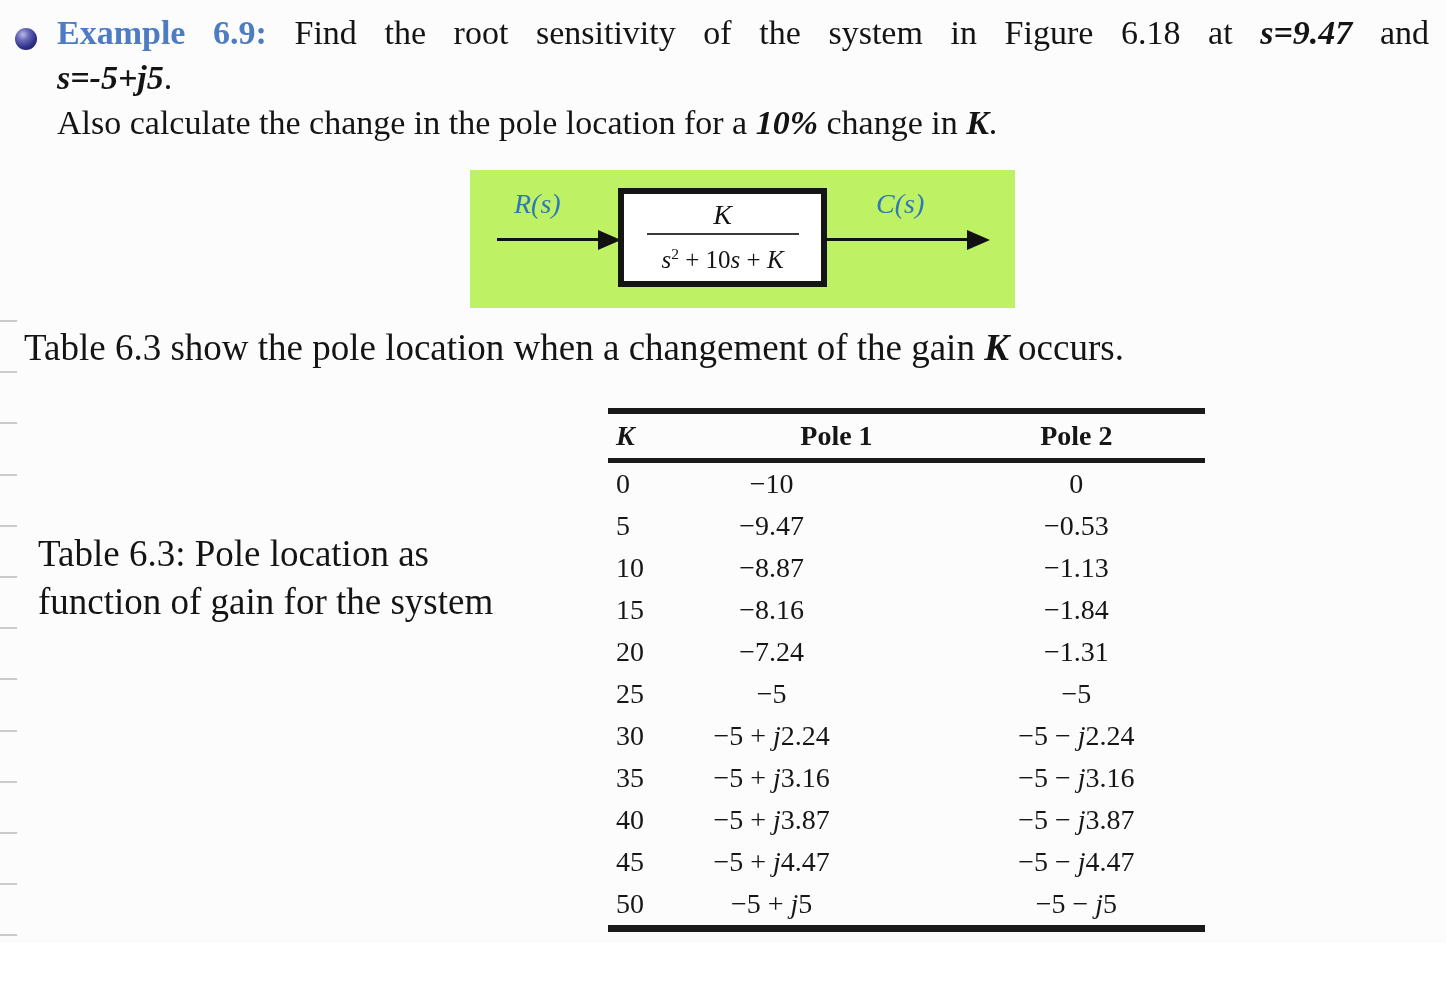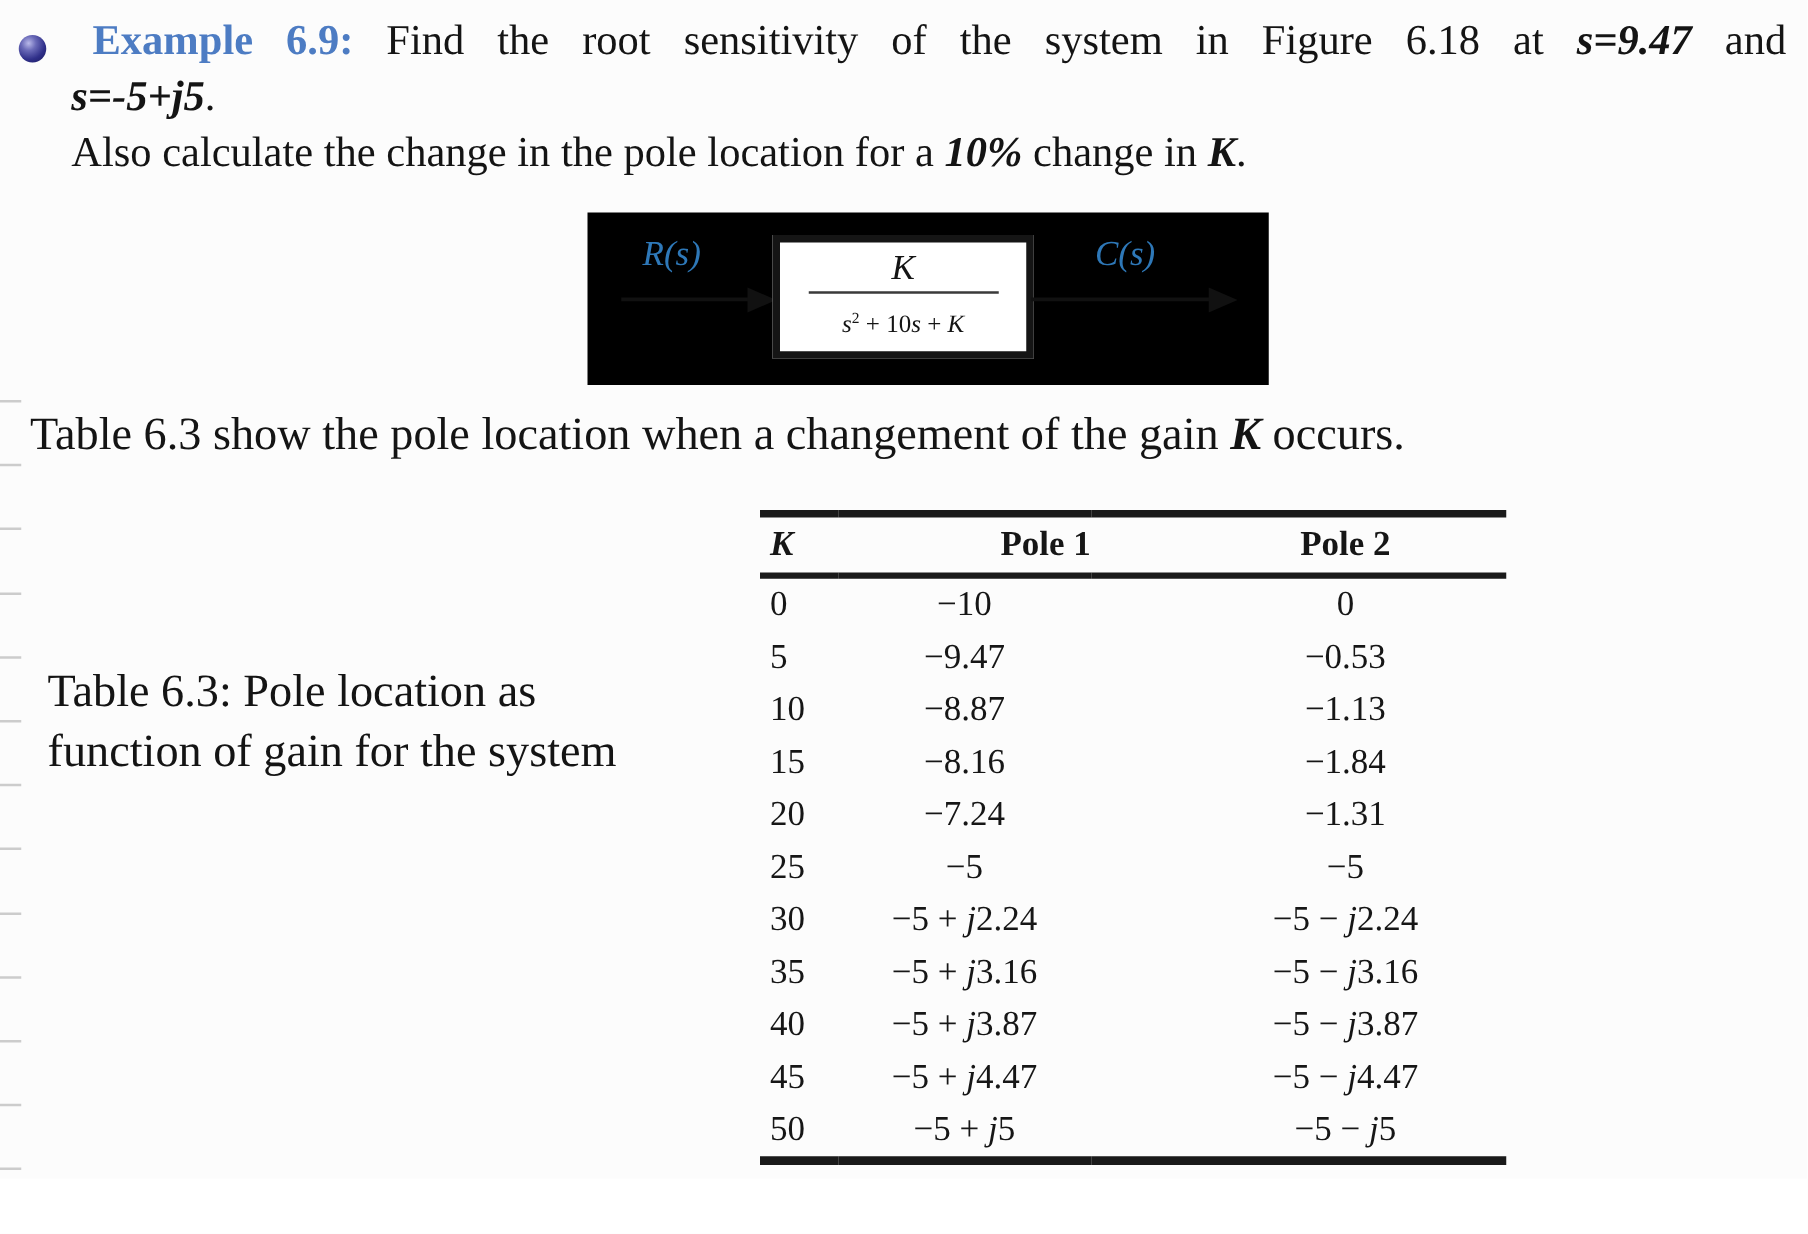--- a/index.html
+++ b/index.html
@@ -23,41 +23,41 @@
     position:absolute;left:15px;top:28px;width:22px;height:22px;border-radius:50%;
     background:radial-gradient(circle at 36% 30%, #b9b9e9 0%, #6a6ab8 28%, #30308a 62%, #16165a 100%);
   }
   
   .para{position:absolute;left:57px;top:10px;width:1372px;font-size:34px;line-height:45px;color:var(--ink);}
   .para .line1{text-align:justify;text-align-last:justify;}
   .seg-normal{}
   .seg-bold{font-weight:bold;font-style:italic;}
   .seg-italic{font-style:italic;}
   .seg-bold-italic{font-weight:bold;font-style:italic;}
-  .seg-heading{font-weight:bold;color:var(--blue);margin-left:17px;}
+  .seg-heading{font-weight:bold;color:var(--blue);}
   .seg-sup sup{font-size:0.62em;}
   
-  .diagram{position:absolute;left:470px;top:170px;width:545px;height:138px;background:#000000;}
+  .diagram{position:absolute;left:470px;top:170px;width:545px;height:138px;background:#bef264;}
   .d-line{position:absolute;background:#111;height:3px;}
   .d-line.in{left:27px;top:68px;width:104px;}
   .d-line.out{left:355px;top:68px;width:143px;}
   .d-arrow{position:absolute;width:0;height:0;border-top:10px solid transparent;border-bottom:10px solid transparent;border-left:23px solid #111;}
   .d-arrow.in{left:128px;top:60px;}
   .d-arrow.out{left:497px;top:60px;}
   .d-label{position:absolute;font-style:italic;font-size:28px;color:var(--diagram-blue);}
   .d-label.in{left:44px;top:18px;}
   .d-label.out{left:406px;top:18px;font-style:italic;}
   .tf-box{
     position:absolute;left:148px;top:18px;width:209px;height:99px;box-sizing:border-box;
     border:6px solid #151515;background:#ffffff;
     display:flex;flex-direction:column;align-items:center;justify-content:center;
   }
   .tf-num{font-size:28px;line-height:30px;}
   .tf-bar{width:152px;height:2px;background:#3a3a3a;margin:3px 0 4px 0;}
-  .tf-den{font-size:20px;line-height:30px;}
+  .tf-den{font-size:25px;line-height:30px;}
   
   .intro{position:absolute;left:24px;top:324px;width:1395px;font-size:37px;line-height:48px;}
   
   .caption{position:absolute;left:38px;top:530px;font-size:37px;line-height:48px;}
   
   .pole-table{
     position:absolute;left:608px;top:408px;width:597px;
     border-collapse:collapse;font-size:28px;color:#161616;
   }
   .pole-table thead tr{border-top:6px solid var(--rule);border-bottom:5px solid var(--rule);}

